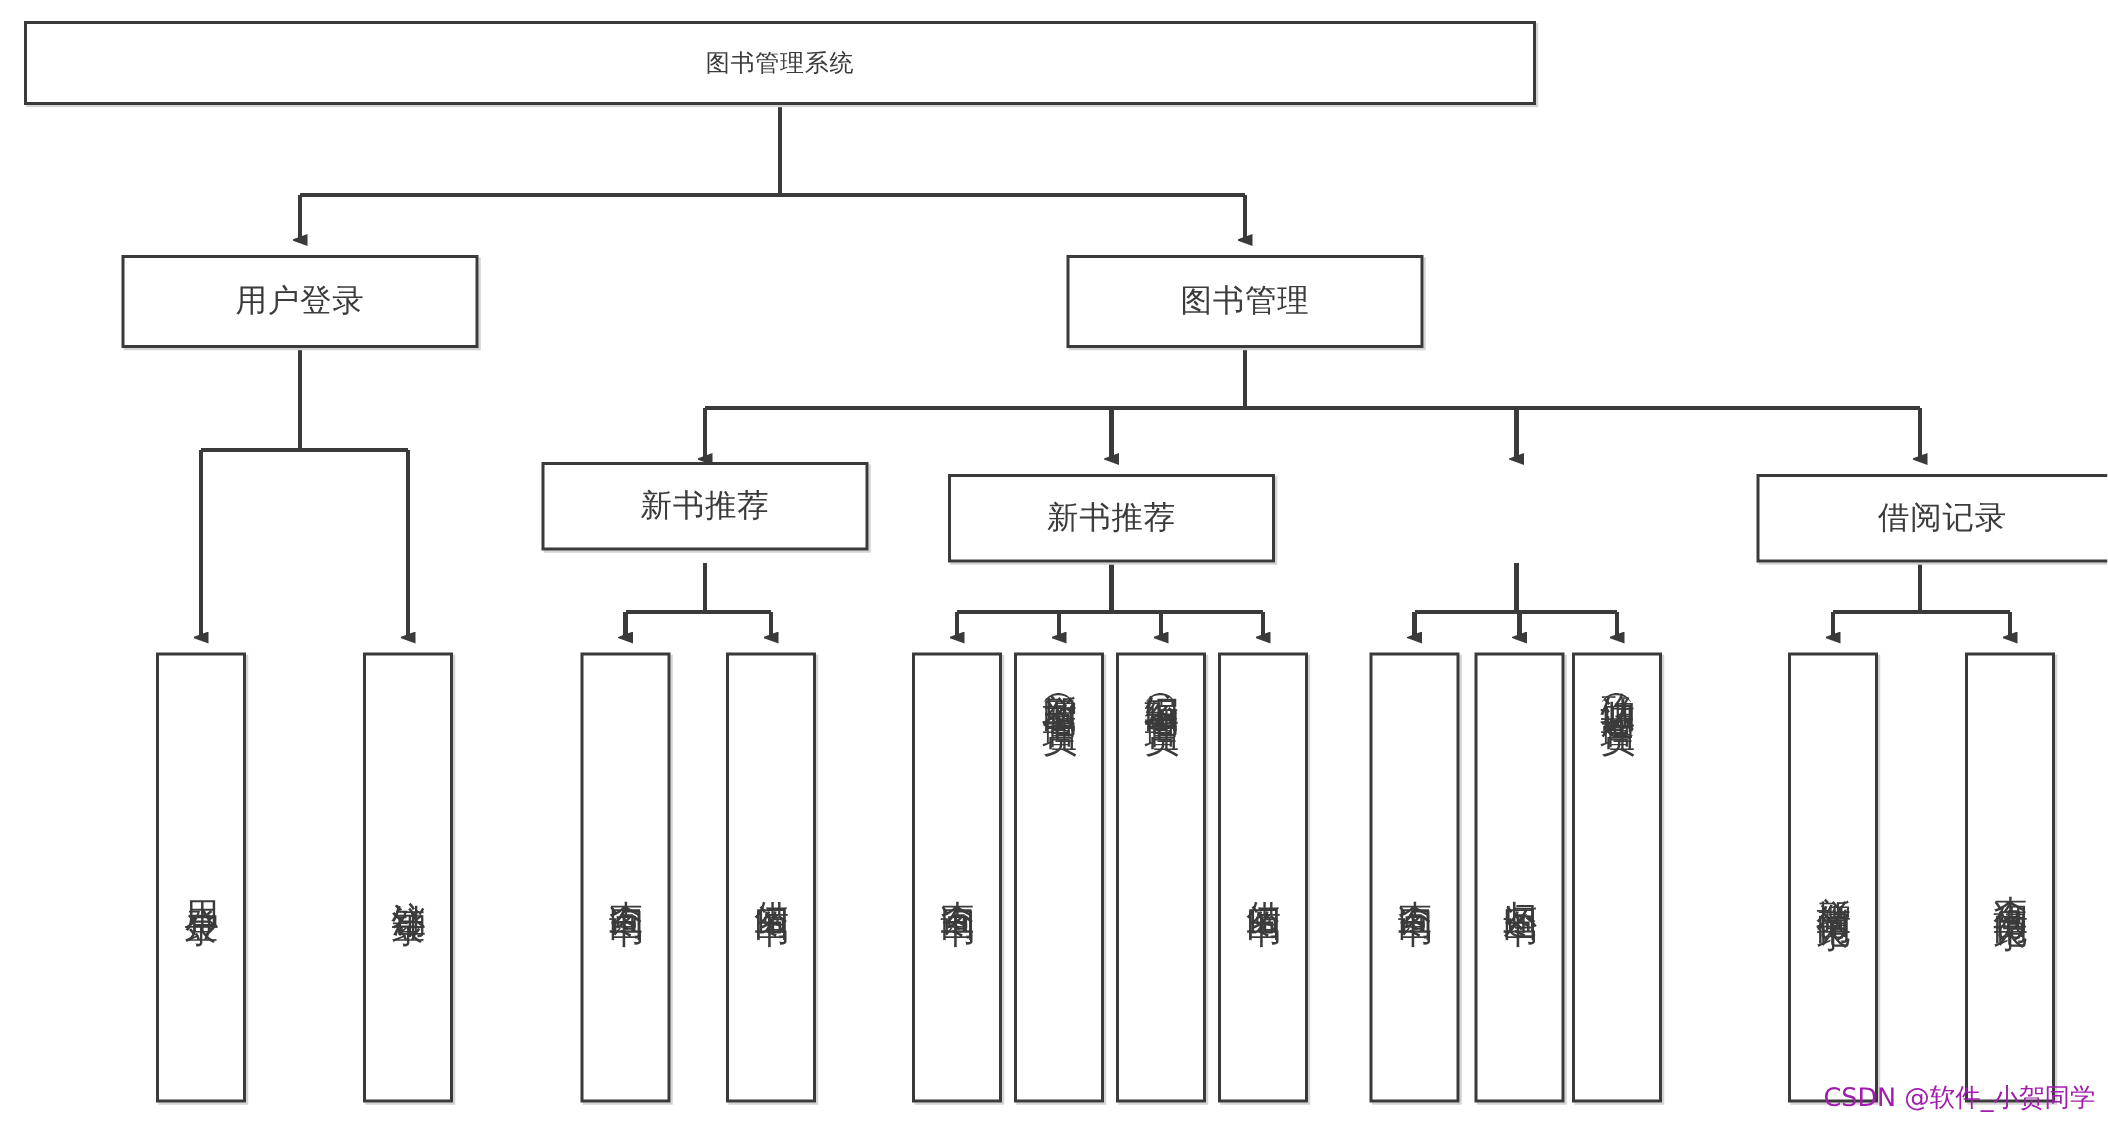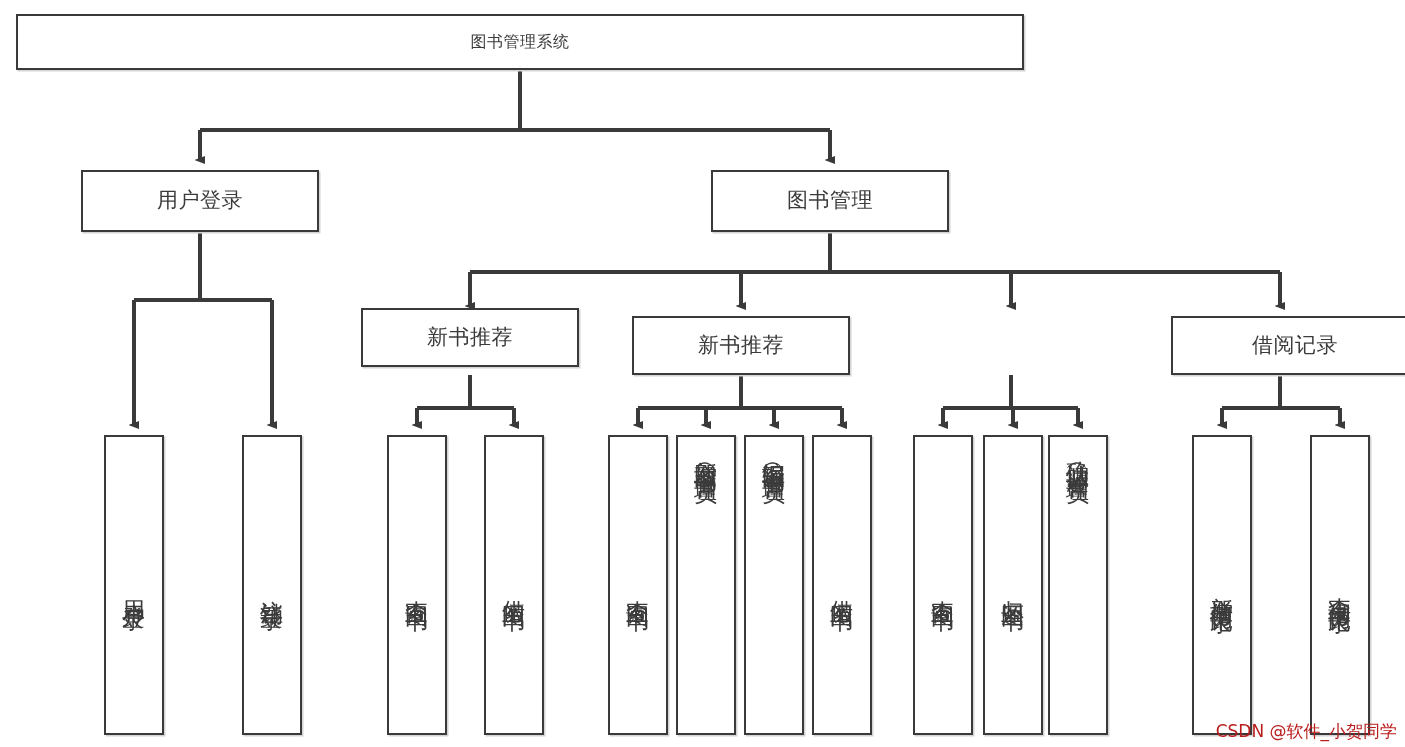--- a/index.html
+++ b/index.html
@@ -64,21 +64,21 @@
   }
   .node.vert.mid .lbl {
     margin-top: auto;
     margin-bottom: auto;
   }
   .watermark {
     position: absolute;
     right: 8px;
     bottom: 4px;
     font-size: 17px;
-    color: #b91c1c;
+    color: #a21caf;
     white-space: nowrap;
     font-family: "DejaVu Sans", "Liberation Sans", sans-serif;
   }
 </style>
 </head>
 <body>
 
 <div id="canvas">
 
   <svg class="wires" viewBox="0 0 1405 747">

